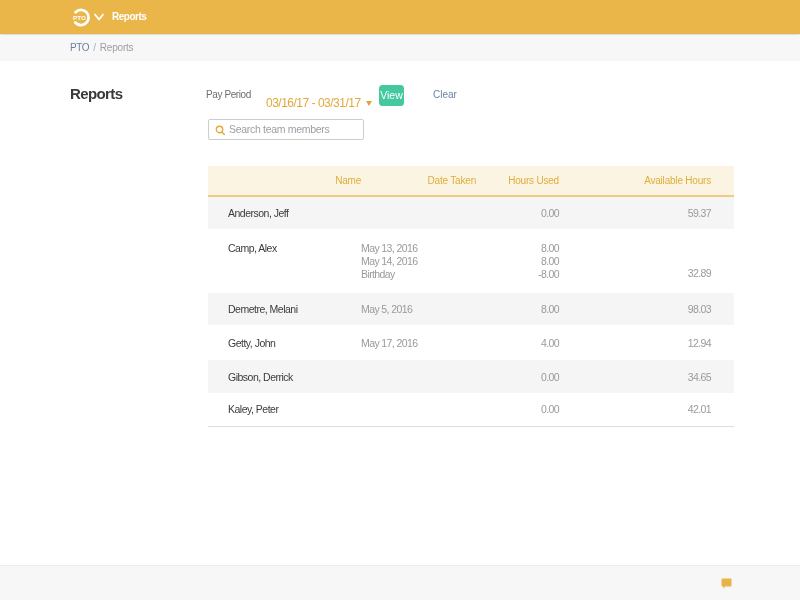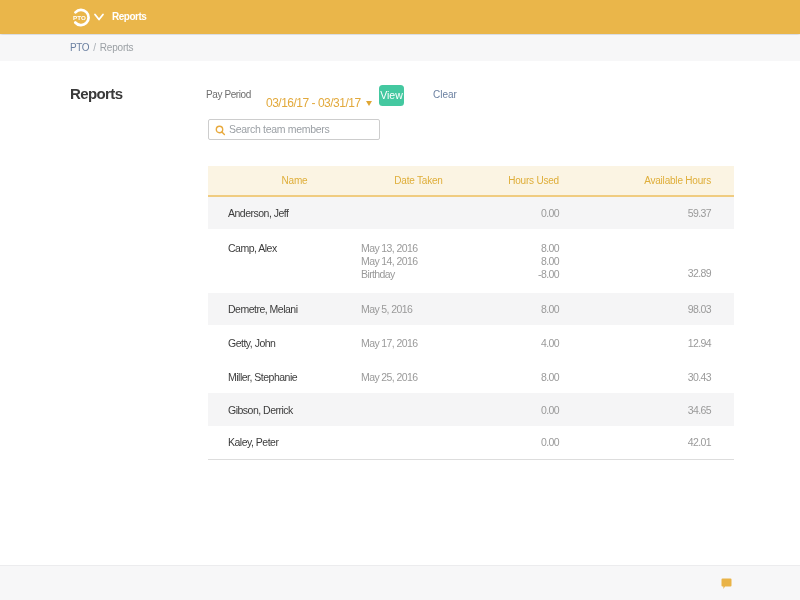--- a/index.html
+++ b/index.html
@@ -27,31 +27,31 @@
   .payperiod { position:absolute; left:206px; top:89px; font-size:10px;
     letter-spacing:-0.4px; color:#6E6E6E; }
   .daterange { position:absolute; left:266px; top:96px; font-size:12px; letter-spacing:-0.5px; color:#E2A93C; }
   .daterange .tri { display:inline-block; margin-left:5px; margin-bottom:1px; width:0; height:0;
     border-left:3.5px solid transparent; border-right:3.5px solid transparent;
     border-top:5px solid #DFA634; vertical-align:middle; }
   .viewbtn { position:absolute; left:379px; top:85px; width:25px; height:21px;
     background:#44C8A0; border-radius:3.5px; color:#fff; font-size:10.5px;
     text-align:center; line-height:21px; }
   .clear { position:absolute; left:433px; top:89px; font-size:10px; color:#6B80A1; }
-  .search { position:absolute; left:208px; top:119px; width:172px; height:21px;
+  .search { position:absolute; left:208px; top:119px; width:156px; height:21px;
     border:1px solid #CDCDCD; border-radius:2px; background:#fff; }
   .search svg { position:absolute; left:6px; top:4px; }
   .search .ph { position:absolute; left:20px; top:0; line-height:19px; font-size:10.5px;
     letter-spacing:-0.3px; color:#9A9FA4; }
   table { position:absolute; left:208px; top:166px; width:526px;
     border-collapse:collapse; table-layout:fixed; }
   th, td { font-weight:normal; padding:0; vertical-align:middle; }
   col.c1 { width:153px; } col.c2 { width:115px; } col.c3 { width:83px; } col.c4 { width:175px; }
   thead th { background:#FBF4E3; border-bottom:2px solid #F0CC80; height:30px;
-    font-size:10px; letter-spacing:-0.2px; color:#DFAE3A; text-align:center; }
+    font-size:10px; letter-spacing:-0.2px; color:#DFAE3A; text-align:right; }
   th.r, td.r { text-align:right; }
   thead th:first-child { padding-left:20px; }
   thead th.r4 { padding-right:23px; }
   td { font-size:10.5px; letter-spacing:-0.6px; color:#9A9A9A; }
   td.name { color:#3C3C3C; padding-left:20px; letter-spacing:-0.5px; }
   td.hours { text-align:right; }
   td.avail { text-align:right; padding-right:23px; }
   tr.g { background:#F5F5F6; }
   tbody tr:last-child td { border-bottom:1px solid #DDDDDD; }
   td .ln { line-height:13px; }
@@ -129,26 +129,20 @@
         <td>May 5, 2016</td>
         <td class="hours">8.00</td>
         <td class="avail">98.03</td>
     </tr>
     <tr style="height:35px">
       <td class="name">Getty, John</td>
         <td>May 17, 2016</td>
         <td class="hours">4.00</td>
         <td class="avail">12.94</td>
     </tr>
-    <tr style="height:33px">
-      <td class="name">Miller, Stephanie</td>
-        <td>May 25, 2016</td>
-        <td class="hours">8.00</td>
-        <td class="avail">30.43</td>
-    </tr>
     <tr class="g" style="height:33px">
       <td class="name">Gibson, Derrick</td>
         <td></td>
         <td class="hours">0.00</td>
         <td class="avail">34.65</td>
     </tr>
     <tr style="height:33px">
       <td class="name">Kaley, Peter</td>
         <td></td>
         <td class="hours">0.00</td>

